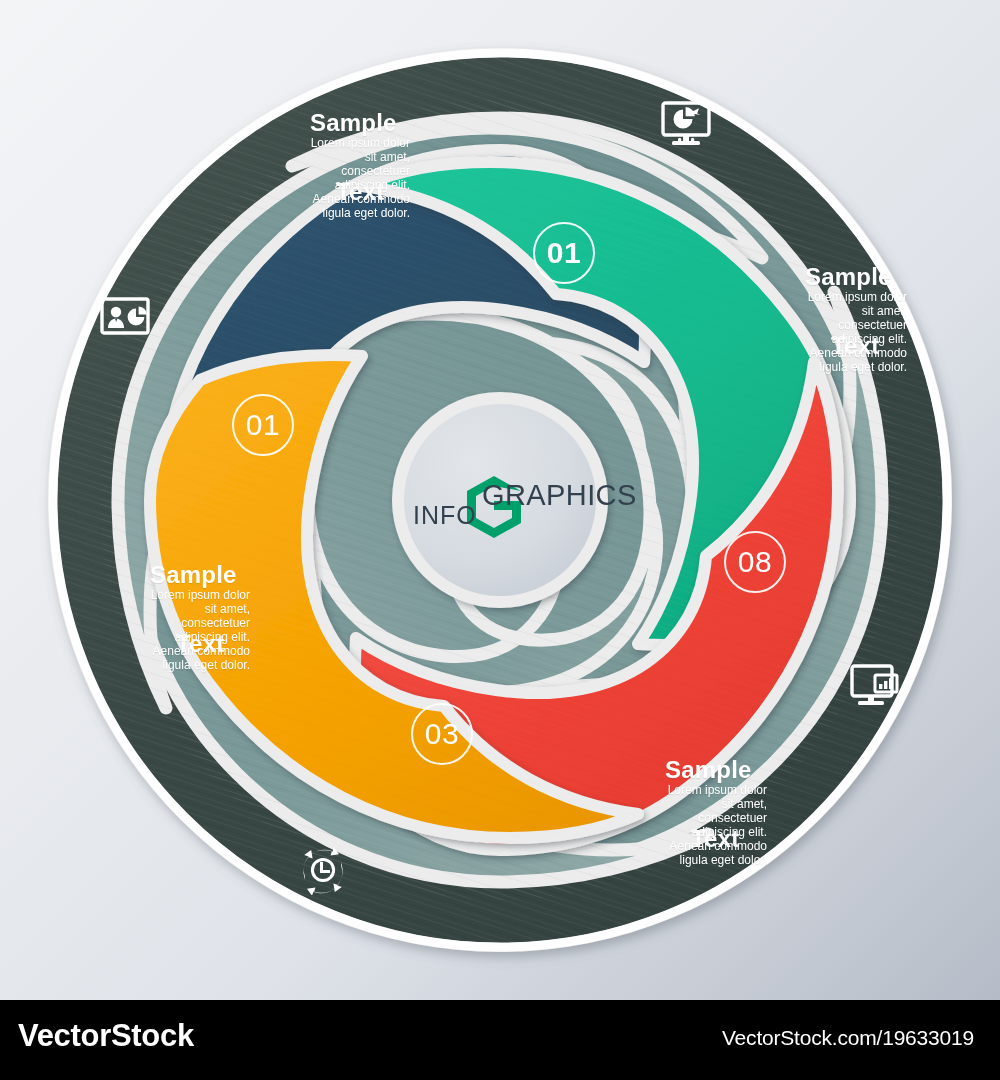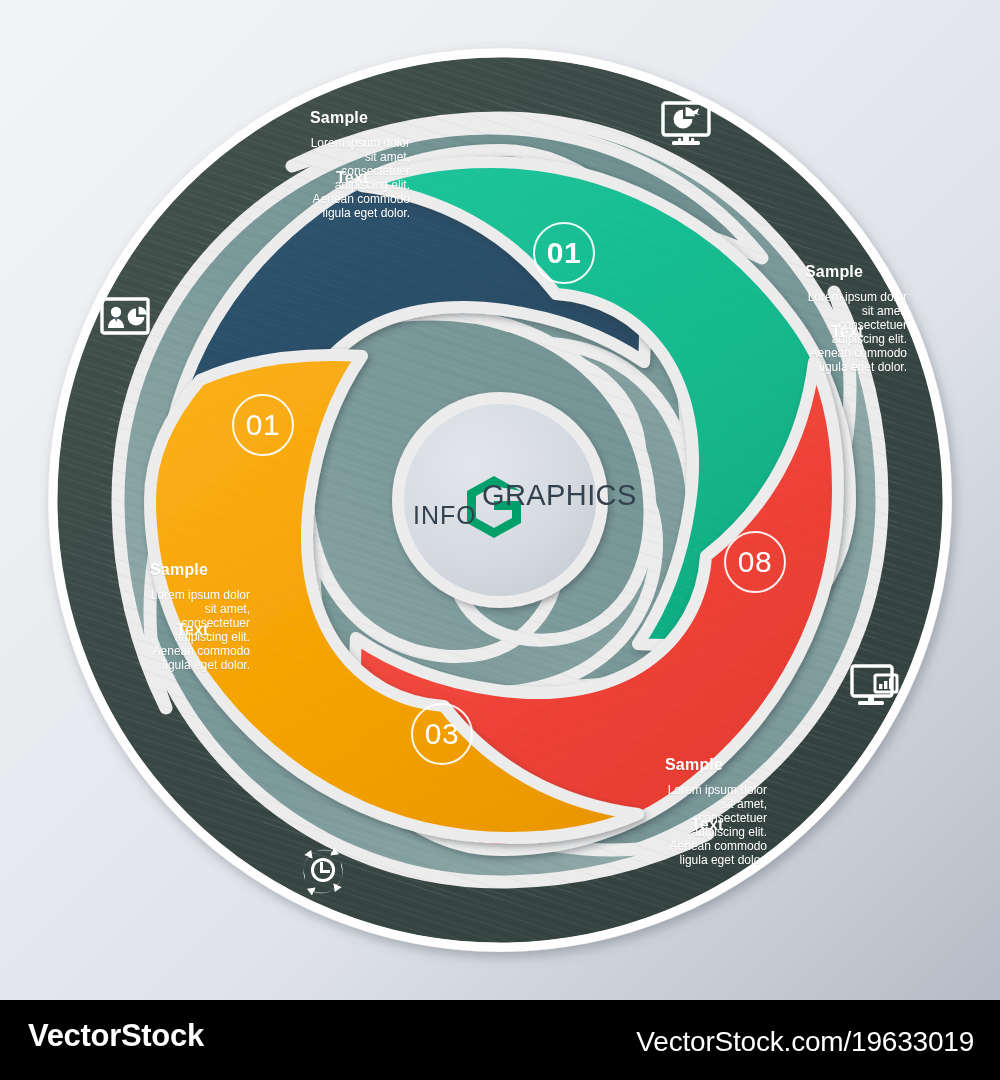--- a/index.html
+++ b/index.html
@@ -35,21 +35,21 @@
   }
 
   
   .seg-text {
     position: absolute;
     color: #ffffff;
     width: 250px;
   }
   .seg-head {
     position: absolute;
-    font-size: 16px;
+    font-size: 24px;
     font-weight: bold;
     letter-spacing: .2px;
     line-height: 1.22;
     white-space: nowrap;
     text-shadow: 0 1px 1px rgba(0,0,0,.10);
   }
   .seg-head .w1 { display:block; }
   .seg-head .w2 { display:block; padding-left: 26px; margin-top: 40px; }
   .seg-body {
     position: absolute;
@@ -137,31 +137,31 @@
 
   
   #footer {
     position: absolute;
     left: 0; top: 1000px;
     width: 1000px; height: 80px;
     background: #000000;
   }
   #footer .brand {
     position: absolute;
-    left: 28px; top: 18px;
+    left: 18px; top: 18px;
     color: #ffffff;
     font-size: 31px;
     font-weight: bold;
     letter-spacing: -0.3px;
   }
   #footer .url {
     position: absolute;
     right: 26px; top: 26px;
     color: #ffffff;
-    font-size: 28px;
+    font-size: 21px;
     letter-spacing: -0.2px;
   }
 </style>
 </head>
 <body>
 
 <div id="artboard">
 
   <svg id="art-svg" viewBox="0 0 1000 1000">
     <defs>

